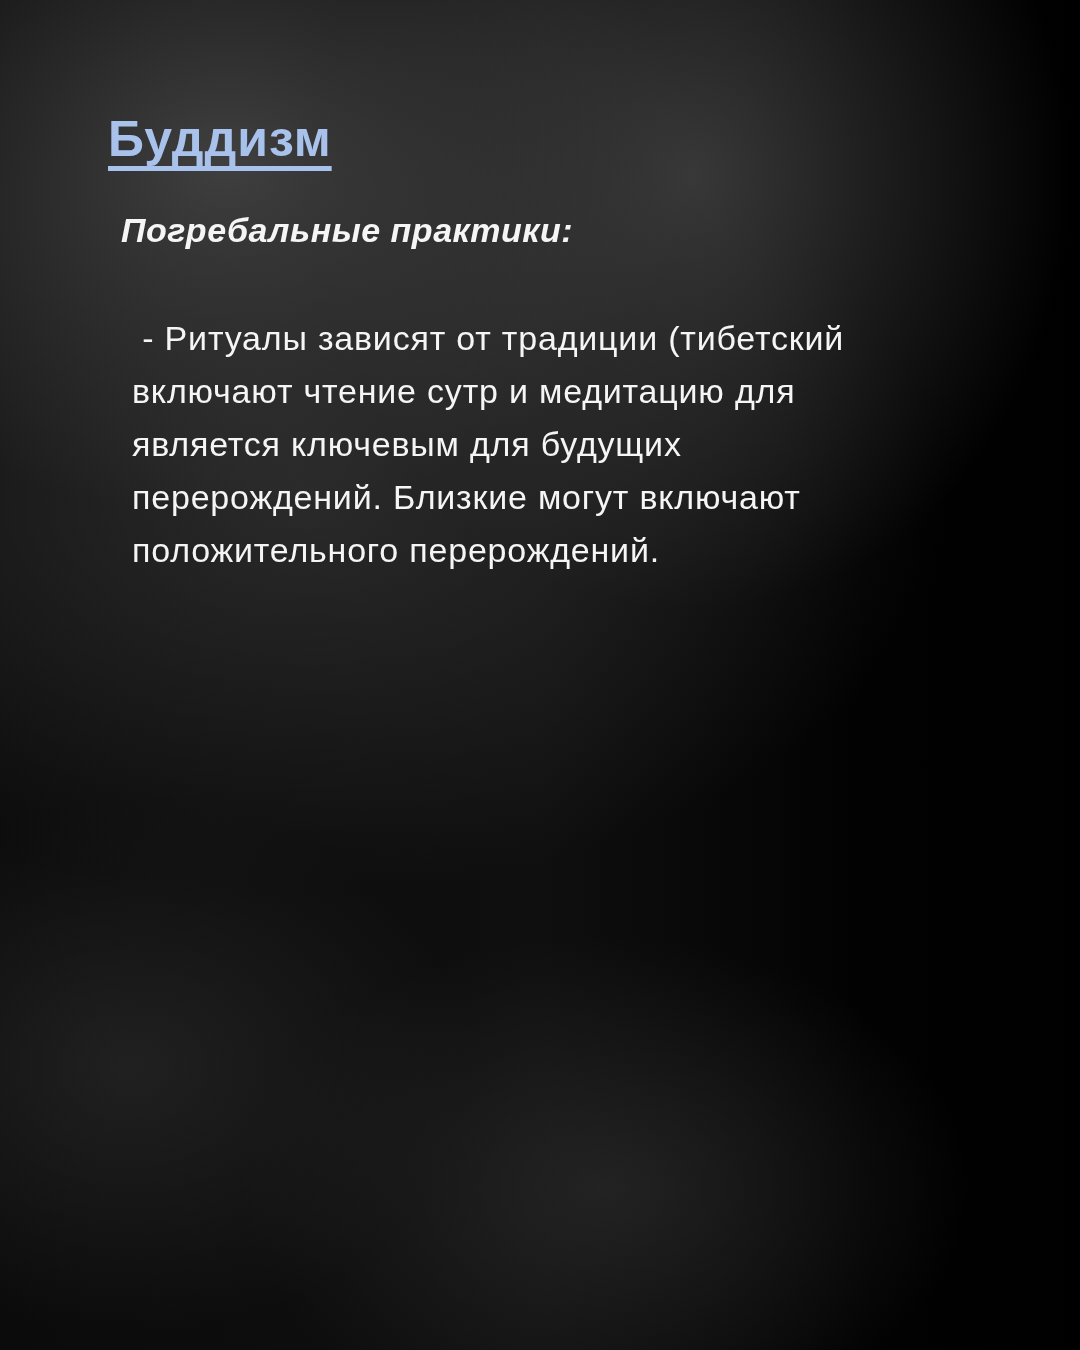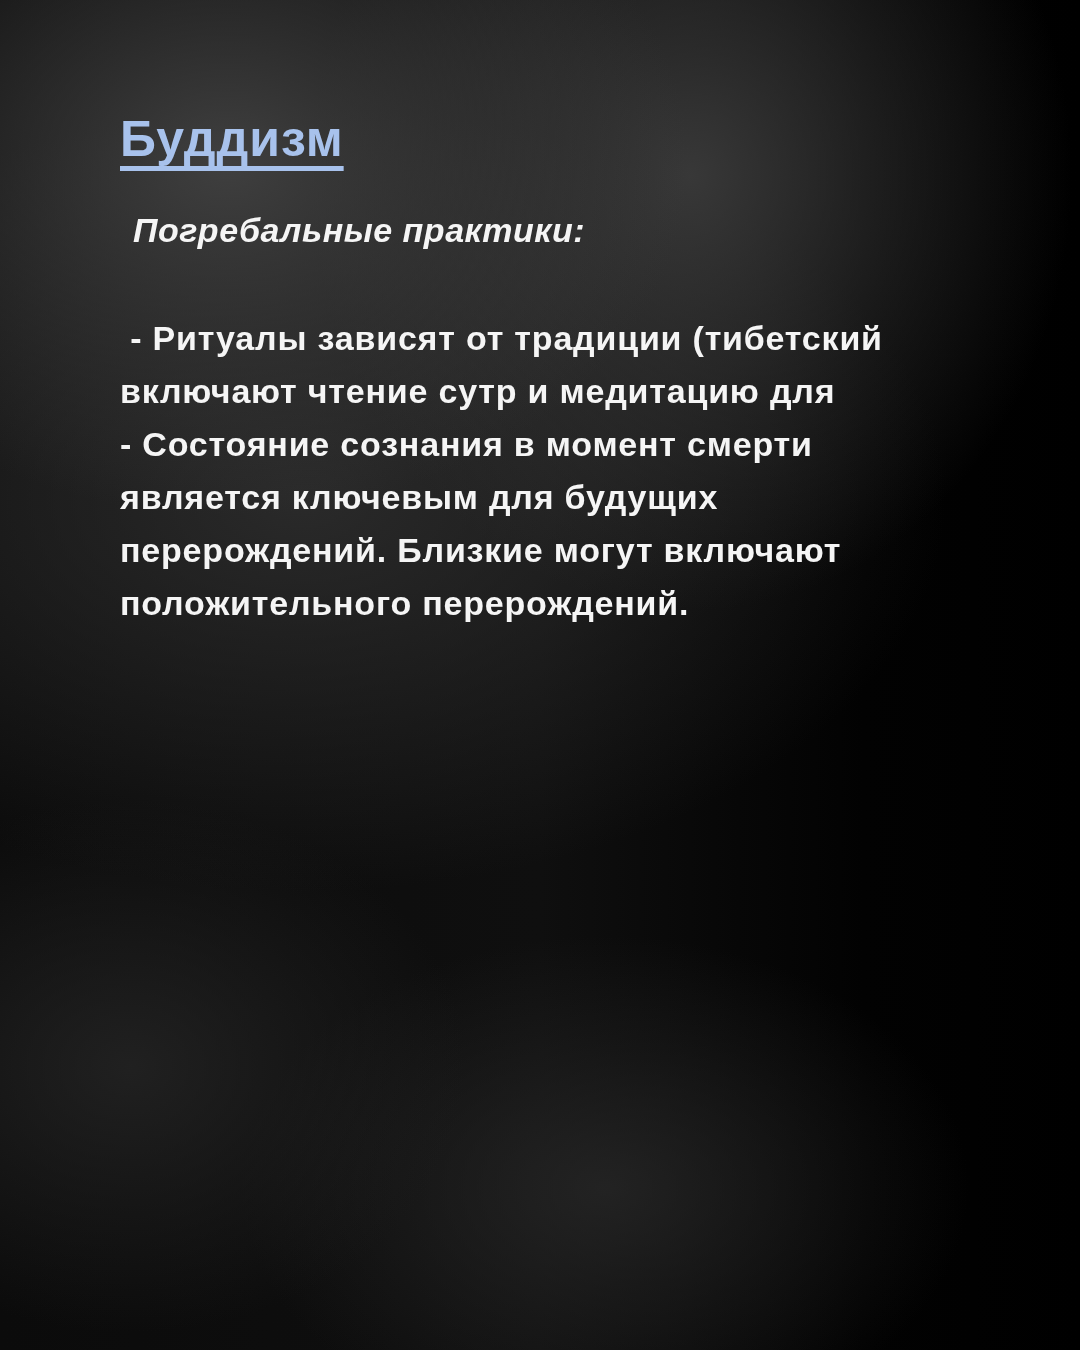--- a/index.html
+++ b/index.html
@@ -19,21 +19,21 @@
       radial-gradient(680px 520px at 21% 12%, rgba(66,66,66,0.95) 0%, rgba(66,66,66,0) 68%),
       radial-gradient(560px 640px at 64% 13%, rgba(60,60,60,0.92) 0%, rgba(60,60,60,0) 68%),
       radial-gradient(920px 560px at 28% 37%, rgba(46,46,46,0.88) 0%, rgba(46,46,46,0) 70%),
       radial-gradient(480px 380px at 12% 79%, rgba(36,36,36,0.85) 0%, rgba(36,36,36,0) 70%),
       radial-gradient(520px 360px at 56% 88%, rgba(42,42,42,0.75) 0%, rgba(42,42,42,0) 70%),
       linear-gradient(90deg, #0b0b0b 0%, #0f0f0f 50%, #020202 80%, #000 100%);
     background-color: var(--background-base);
   }
   .content {
     position: absolute;
-    left: 120px;
+    left: 108px;
     top: 112px;
     width: 880px;
   }
   .title {
     font-size: 50px;
     font-weight: 700;
     letter-spacing: 1px;
     color: var(--title-accent);
     text-decoration: underline;
     text-decoration-thickness: 5px;
@@ -48,38 +48,38 @@
     letter-spacing: 0.5px;
     color: var(--body-text);
     margin-left: 13px;
   }
   .body {
     margin-top: 62px;
     font-size: 34px;
     line-height: 53px;
     letter-spacing: 0.8px;
     color: var(--body-text);
-    font-weight: 700;
+    font-weight: 400;
+    margin-left: 24px;
   }
   .para { margin: 0; }
   .line { display: block; white-space: pre; }
 </style>
 </head>
 <body>
 
 <div class="page">
   <div class="content">
     <h1 class="title">Буддизм</h1>
     <h2 class="subtitle">Погребальные практики:</h2>
     <div class="body">
       <p class="para">
         <span class="line"> - Ритуалы зависят от традиции (тибетский</span>
         <span class="line">включают чтение сутр и медитацию для</span>
       </p>
       <p class="para">
-        <span class="line">- Состояние сознания в момент смерти</span>
         <span class="line">является ключевым для будущих</span>
         <span class="line">перерождений. Близкие могут включают</span>
         <span class="line">положительного перерождений.</span>
       </p>
     </div>
   </div>
 </div>
 
 </body></html>

